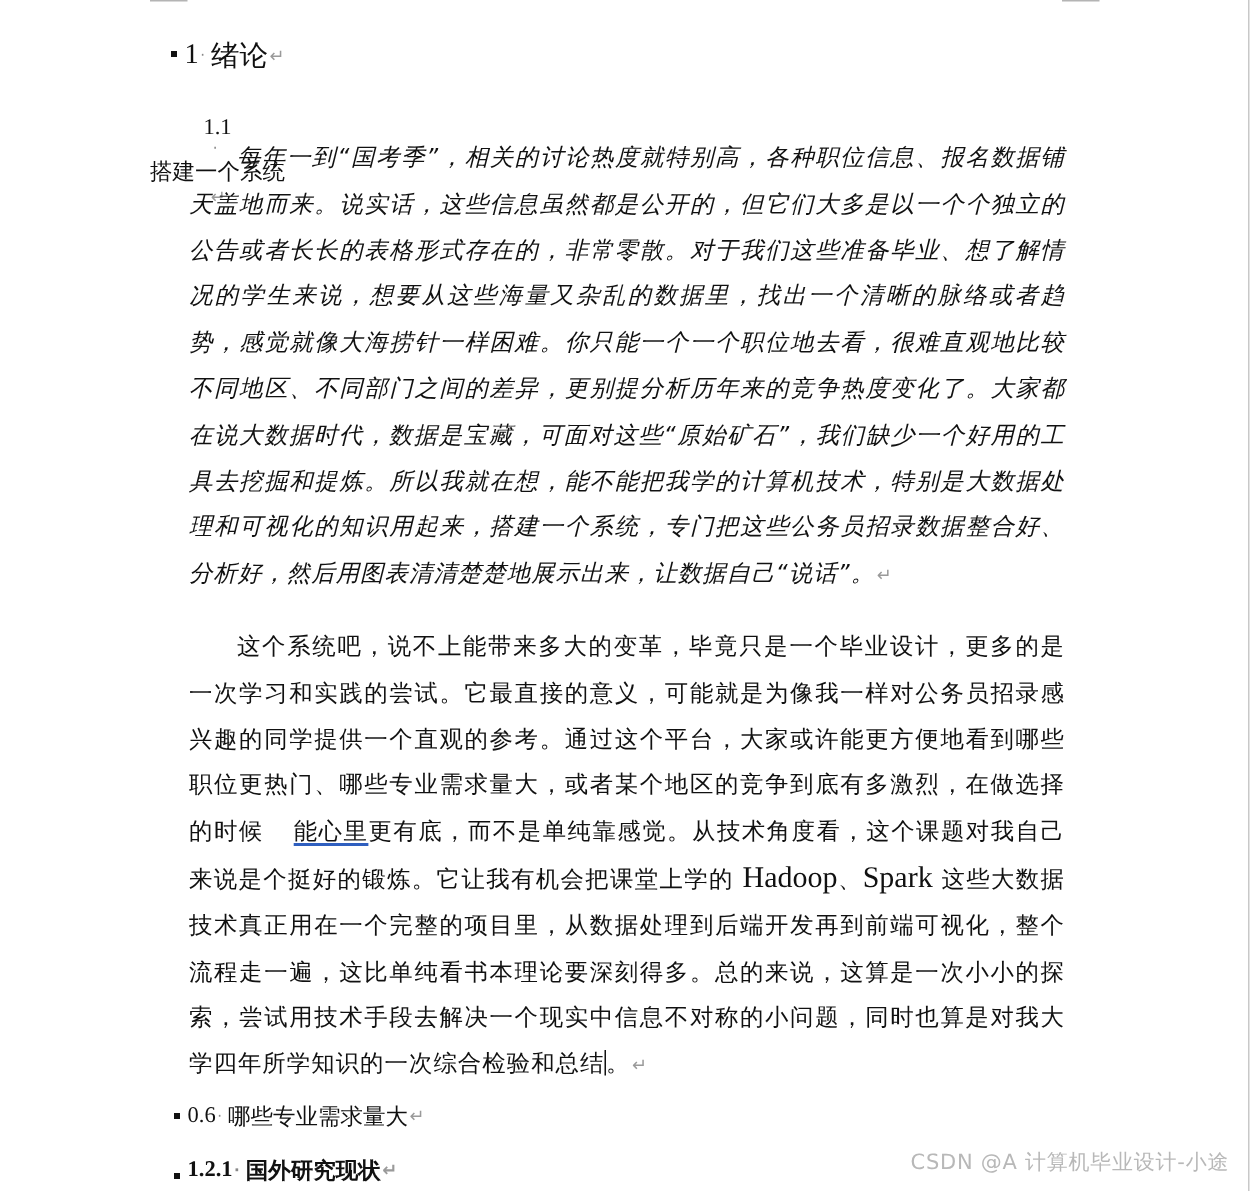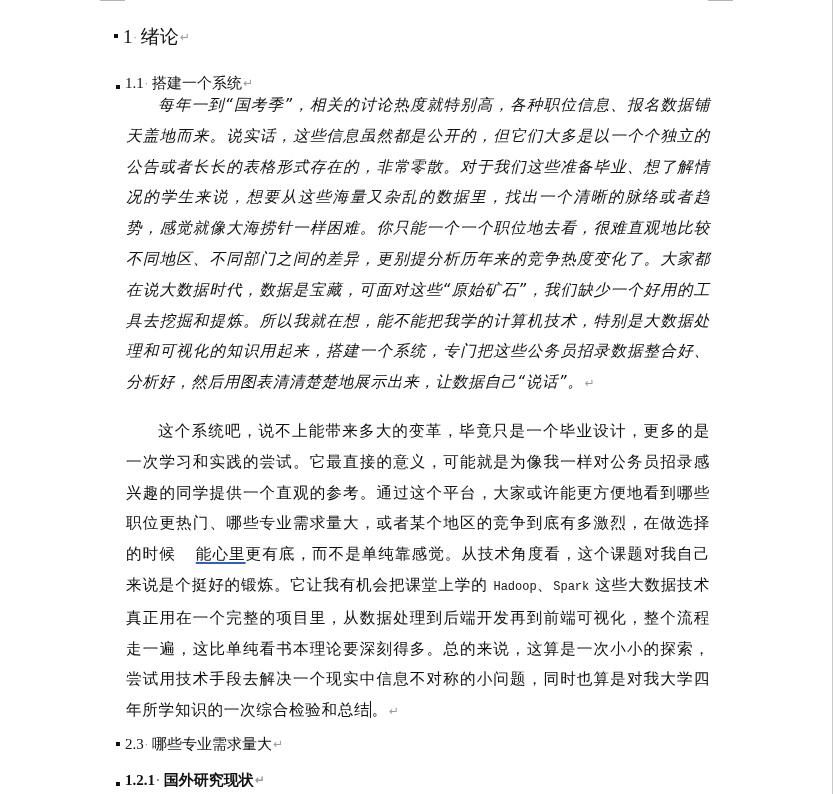--- a/index.html
+++ b/index.html
@@ -67,24 +67,25 @@
       margin-left: 1px;
     }
     .h1 {
       left: 114px;
       top: 24px;
       font-size: 19px;
       height: 26px;
     }
     .h1 .bullet { margin-top: -2px; }
     .h2 {
-      left: 116px;
+      left: 100px;
       top: 72px;
       font-size: 15px;
       height: 22px;
+      flex-direction: column;
     }
     .h2 .bullet { align-self: flex-end; margin-bottom: 5px; }
     .h2b {
       left: 116px;
       top: 733px;
       font-size: 15px;
       height: 22px;
     }
     .h3 {
       left: 116px;
@@ -102,22 +103,22 @@
       line-height: 30.8px;
       letter-spacing: 0.7px;
       text-align: justify;
       text-indent: 32px;
       color: #111;
       font-family: "DejaVu Sans", sans-serif;
     }
     .p1 { top: 90px; font-style: italic; }
     .p2 { top: 416px; }
     .latin {
-      font-family: Liberation Mono, monospace;
-      font-size: 12px;
+      font-family: Liberation Serif, serif;
+      font-size: 20px;
       letter-spacing: 0;
     }
     .underline-blue {
       text-decoration: underline;
       text-decoration-color: #2f5fbf;
       text-decoration-thickness: 1.5px;
       text-underline-offset: 3px;
       margin-left: 20px;
     }
     .caret {
@@ -160,27 +161,28 @@
     <span>搭建一个系统</span>
     <span class="pilcrow">↵</span>
   </div>
 
   <div class="body-text p1"><span>每年一到“国考季”，相关的讨论热度就特别高，各种职位信息、报名数据铺天盖地而来。说实话，这些信息虽然都是公开的，但它们大多是以一个个独立的公告或者长长的表格形式存在的，非常零散。对于我们这些准备毕业、想了解情况的学生来说，想要从这些海量又杂乱的数据里，找出一个清晰的脉络或者趋势，感觉就像大海捞针一样困难。你只能一个一个职位地去看，很难直观地比较不同地区、不同部门之间的差异，更别提分析历年来的竞争热度变化了。大家都在说大数据时代，数据是宝藏，可面对这些“原始矿石”，我们缺少一个好用的工具去挖掘和提炼。所以我就在想，能不能把我学的计算机技术，特别是大数据处理和可视化的知识用起来，搭建一个系统，专门把这些公务员招录数据整合好、分析好，然后用图表清清楚楚地展示出来，让数据自己“说话”。</span><span class="pilcrow">↵</span></div>
 
   <div class="body-text p2"><span>这个系统吧，说不上能带来多大的变革，毕竟只是一个毕业设计，更多的是一次学习和实践的尝试。它最直接的意义，可能就是为像我一样对公务员招录感兴趣的同学提供一个直观的参考。通过这个平台，大家或许能更方便地看到哪些职位更热门、哪些专业需求量大，或者某个地区的竞争到底有多激烈，在做选择的时候</span><span class="underline-blue">能心里</span><span>更有底，而不是单纯靠感觉。从技术角度看，这个课题对我自己来说是个挺好的锻炼。它让我有机会把课堂上学的</span> <span class="latin">Hadoop</span><span>、</span><span class="latin">Spark</span> <span>这些大数据技术真正用在一个完整的项目里，从数据处理到后端开发再到前端可视化，整个流程走一遍，这比单纯看书本理论要深刻得多。总的来说，这算是一次小小的探索，尝试用技术手段去解决一个现实中信息不对称的小问题，同时也算是对我大学四年所学知识的一次综合检验和总结</span><span class="caret"></span><span>。</span><span class="pilcrow">↵</span></div>
 
   <div class="heading h2b">
     <span class="bullet"></span>
-    <span class="num">2.3</span>
+    <span class="num">0.6</span>
     <span class="dot-sep">·</span>
     <span>哪些专业需求量大</span>
     <span class="pilcrow">↵</span>
   </div>
 
   <div class="heading h3">
     <span class="bullet"></span>
     <span class="num">1.2.1</span>
     <span class="dot-sep">·</span>
     <span>国外研究现状</span>
     <span class="pilcrow">↵</span>
   </div>
 
+  <div class="watermark">CSDN @A 计算机毕业设计-小途</div>
 </div>
 
 </body></html>

